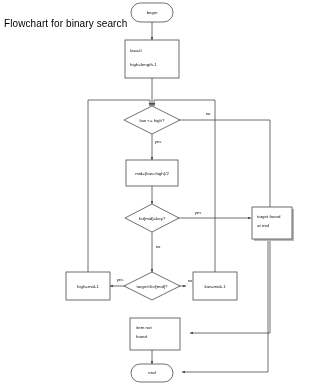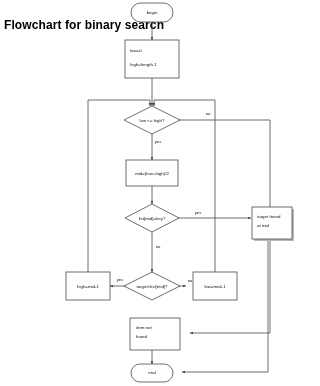--- a/index.html
+++ b/index.html
@@ -54,22 +54,22 @@
     font-size: 4.2px;
     fill: #111111;
     text-anchor: middle;
     dominant-baseline: middle;
   }
   .title-text {
     position: absolute;
     left: 4px;
     top: 18px;
     font-family: "Liberation Sans", sans-serif;
-    font-size: 12px;
-    font-weight: bold;
+    font-size: 10px;
+    font-weight: normal;
     color: #000000;
     white-space: nowrap;
     letter-spacing: 0.1px;
   }
 </style>
 </head>
 <body>
 
 <div id="canvas">
 

